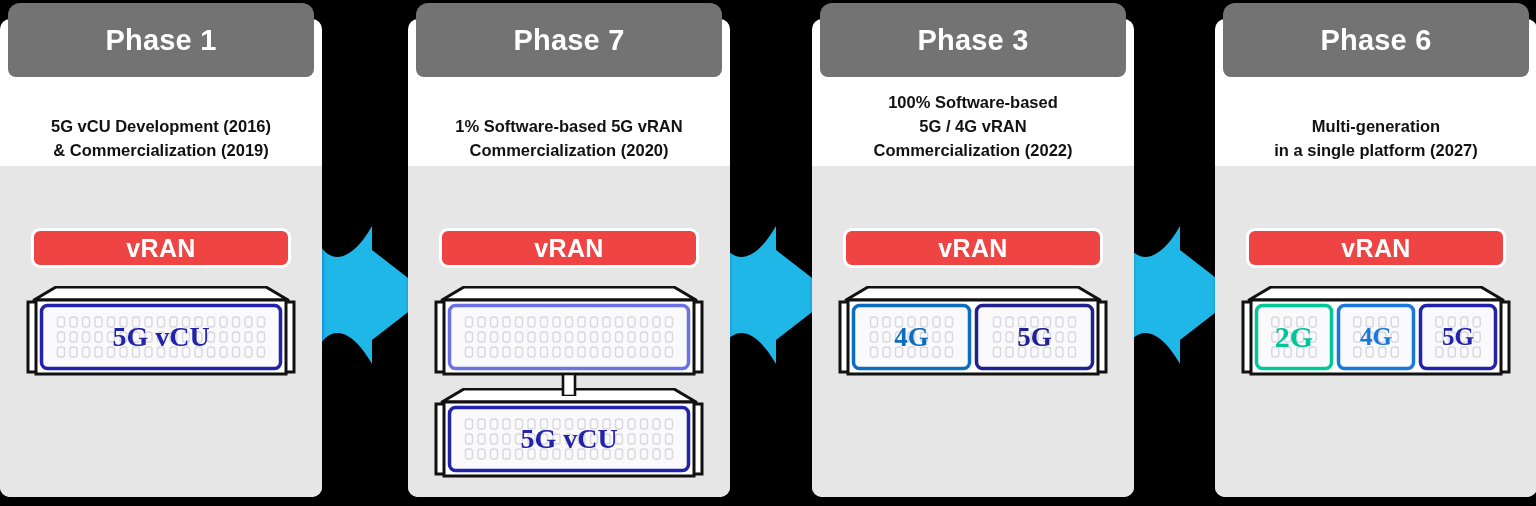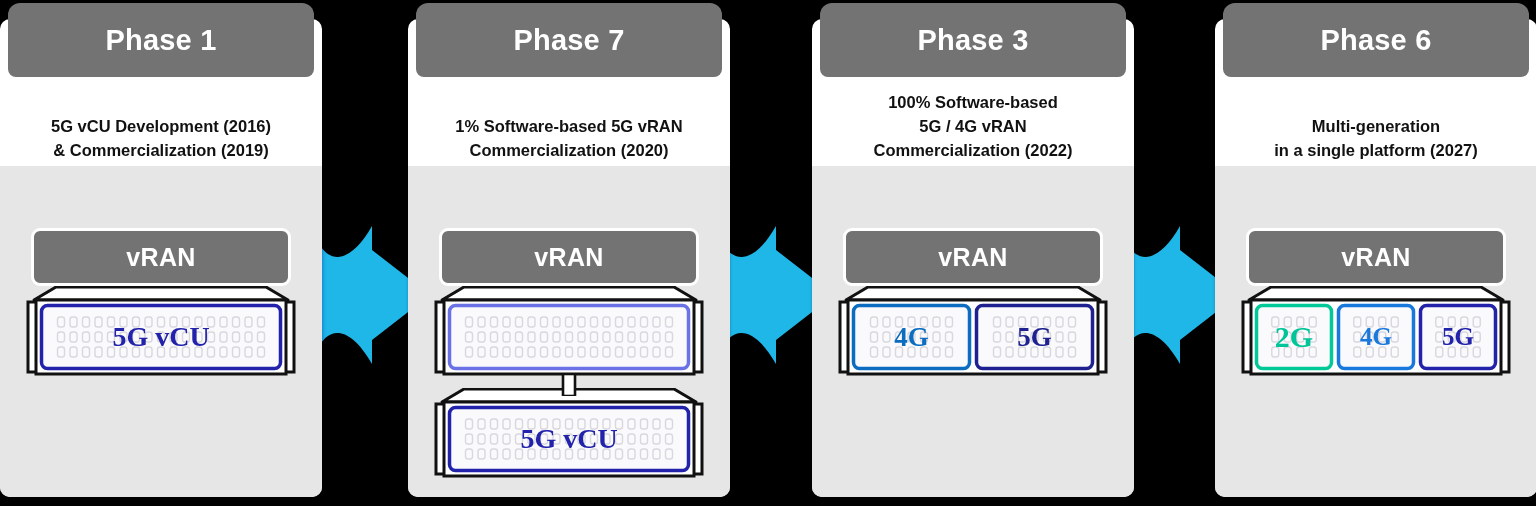--- a/index.html
+++ b/index.html
@@ -42,22 +42,22 @@
     font-size:16.5px;font-weight:bold;color:#111;line-height:1.45;
     white-space:pre-line;
   }
   .gray{
     position:absolute;left:0;right:0;top:147px;bottom:0;
     background:#E6E6E6;
   }
 
   
   .vran{
-    position:absolute;height:58px;
-    background:#737373;border:3px solid #fff;border-radius:9px;
+    position:absolute;height:40px;
+    background:#ef4444;border:3px solid #fff;border-radius:9px;
     box-sizing:border-box;
     display:flex;align-items:center;justify-content:center;
     z-index:4;
   }
   .vran span{color:#fff;font-size:25px;font-weight:bold;letter-spacing:.3px;}
 
   
   .server{position:absolute;z-index:4;}
   .server svg{display:block;}
   .srv-label{

